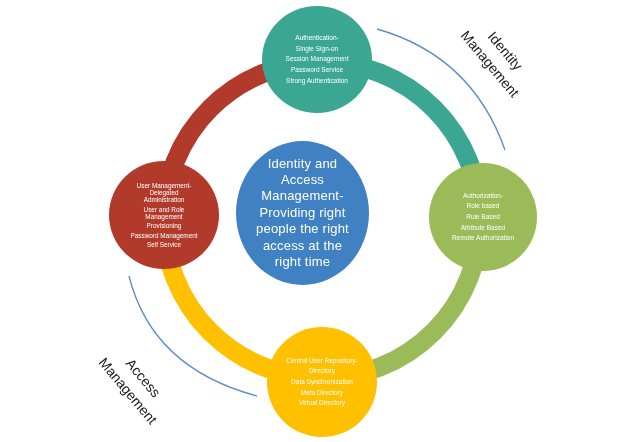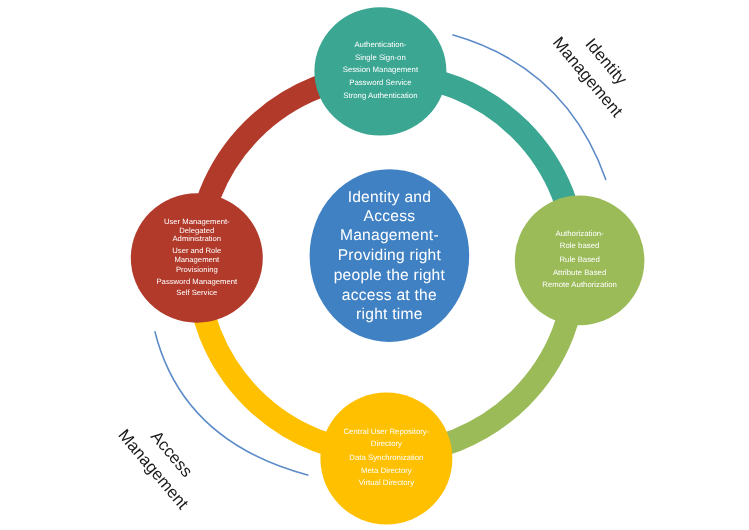--- a/index.html
+++ b/index.html
@@ -13,21 +13,21 @@
   .connector { fill:none; stroke-width:1.3; }
   .node {
     position:absolute; border-radius:50%;
     display:flex; align-items:center; justify-content:center;
     text-align:center; color:#ffffff;
   }
   .node-top    { left:262px; top:6px;   width:110px; height:107px; background:#3BA692; }
   .node-left   { left:109px; top:161px; width:110px; height:108px; background:#B23A2B; }
   .node-right  { left:429px; top:163px; width:108px; height:108px; background:#9BBB59; }
   .node-bottom { left:267px; top:327px; width:110px; height:110px; background:#FFC000; }
-  .node-center { left:258px; top:141px; width:133px; height:144px; background:#4081C4; }
+  .node-center { left:236px; top:141px; width:133px; height:144px; background:#4081C4; }
   .node-text { width:92%; font-size:6.5px; line-height:1.25; }
   .node-left .node-text { font-size:6.4px; line-height:1.15; }
   .ln { margin:2.5px 0; white-space:pre-line; }
   .node-left .ln { margin:2px 0; }
   .center-text {
     width:112px; font-size:13px; line-height:1.26;
     white-space:pre-line; letter-spacing:0.2px;
   }
   .outer-label {
     position:absolute; width:130px; height:42px;

